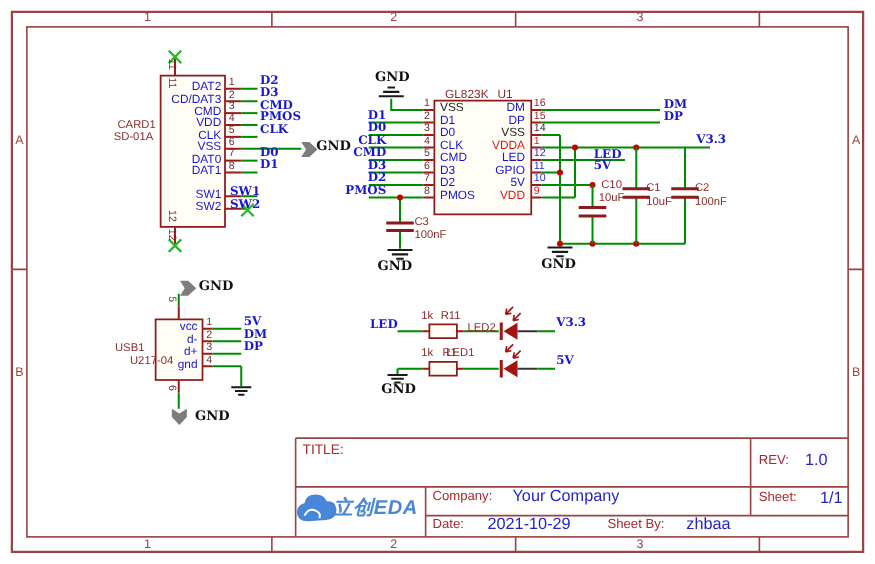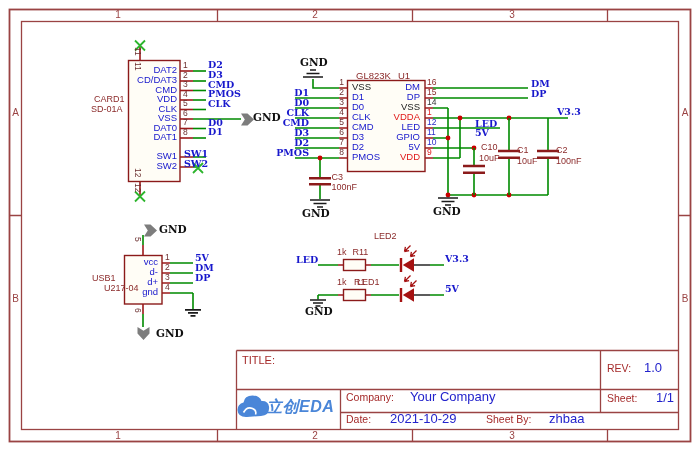--- a/index.html
+++ b/index.html
@@ -197,21 +197,21 @@
 <span class="t ref" style="left:481px;top:142.5px">C10</span>
 <span class="t ref" style="left:479px;top:153.5px">10uF</span>
 <span class="t ref" style="left:517px;top:146px">C1</span>
 <span class="t ref" style="left:517px;top:157px">10uF</span>
 <span class="t ref" style="left:556px;top:146px">C2</span>
 <span class="t ref" style="left:556px;top:157px">100nF</span>
 <span class="t ref" style="left:92px;top:274px">USB1</span>
 <span class="t ref" style="left:104px;top:284px">U217-04</span>
 <span class="t ref" style="left:337px;top:247.5px">1k</span>
 <span class="t ref" style="left:352.5px;top:247.5px">R11</span>
-<span class="t ref" style="left:374px;top:232px">LED2</span>
+<span class="t ref" style="left:374px;top:258px">LED2</span>
 <span class="t ref" style="left:337px;top:277.5px">1k</span>
 <span class="t ref" style="left:354px;top:277.5px">R1</span>
 <span class="t ref" style="left:357px;top:277.5px">LED1</span>
 
 <span class="t pinnum rot" style="left:141.5px;top:47px">11</span>
 <span class="t pinnum rot" style="left:141.5px;top:61.5px">11</span>
 <span class="t pinnum rot" style="left:141.5px;top:167.5px">12</span>
 <span class="t pinnum rot" style="left:141.5px;top:183px">12</span>
 <span class="t pinnum rot" style="left:142px;top:237px">5</span>
 <span class="t pinnum rot" style="left:142px;top:307.5px">6</span>

